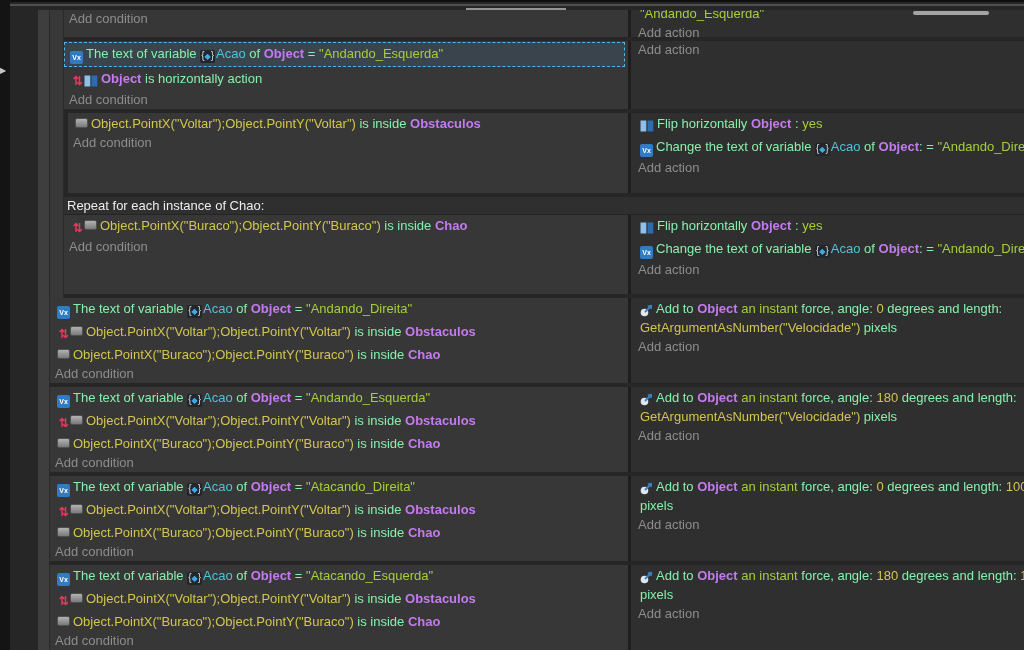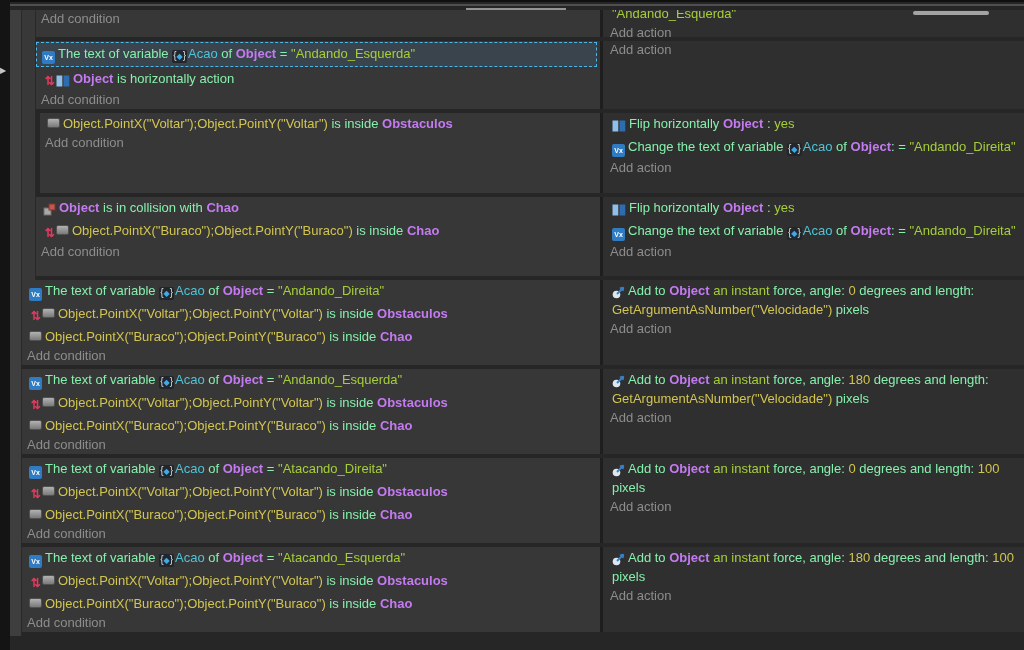--- a/index.html
+++ b/index.html
@@ -5,21 +5,21 @@
   html,body{margin:0;padding:0;background:#1b1b1b;}
   .screen{position:relative;width:1024px;height:650px;background:#262626;overflow:hidden;
           font-family:"Liberation Sans",sans-serif;font-size:13px;color:#e4e4e4;}
   .leftbar{position:absolute;left:0;top:0;width:10px;height:650px;background:#141414;}
   .fold-arrow{position:absolute;left:0px;top:66px;font-size:8px;color:#c8c8c8;}
   .topscroll{position:absolute;left:0;top:0;width:1024px;height:10px;background:#262626;border-top:2px solid #0f0f0f;}
   .topscroll .track{position:absolute;left:0;top:2px;width:100%;height:2px;background:#4f4f4f;}
   .topscroll .thumb{position:absolute;left:466px;top:6px;width:100px;height:2px;background:#949494;}
   .right-thumb{position:absolute;left:913px;top:11px;width:76px;height:4px;border-radius:2px;background:#a4a4a4;z-index:5;}
   #events-root{position:absolute;left:10px;top:10px;width:1014px;}
-  .group{display:flex;align-items:stretch;}
+  .group{display:flex;align-items:stretch;padding-left:28px;}
   .g1{flex:0 0 12px;background:#3e3e3e;border-right:1px solid #292929;box-sizing:border-box;}
   .g2{flex:0 0 14px;background:#383838;border-right:1px solid #292929;box-sizing:border-box;}
   .group-body{flex:1;min-width:0;}
   .block{margin-bottom:4px;}
   .cols{display:flex;align-items:stretch;}
   .cond{background:#373737;min-width:0;}
   .divider{flex:0 0 3px;background:#1e1e1e;}
   .act{background:#2f2f2f;min-width:0;padding-left:2px;box-sizing:border-box;}
   .evt-header{height:17px;line-height:17px;background:#2f2f2f;border-bottom:1px solid #242424;
               padding-left:3px;color:#ececec;}
@@ -101,26 +101,23 @@
                 <div class="row"><span class="icn"><svg width="14" height="12">
                       <rect x="0.5" y="0.5" width="5.8" height="11" fill="#8fc0ea"></rect>
                       <rect x="7.5" y="0.5" width="5.8" height="11" fill="#2e6cb0"></rect>
                     </svg></span><span class="c-p">Flip horizontally </span><span class="c-o">Object</span><span class="c-p"> : </span><span class="c-s">yes</span></div>
                 <div class="row"><span class="icn icn-var">Vx</span><span class="c-p">Change the text of variable </span><span class="badge"><span class="brace">{</span><span class="gem">◆</span><span class="brace">}</span></span><span class="c-v">Acao</span><span class="c-p"> of </span><span class="c-o">Object</span><span class="c-p">: = </span><span class="c-s">"Andando_Direita"</span></div>
                 <div class="ph">Add action</div>
               </div>
             </div>
           </div>
           <div class="block">
+            <div class="evt-header">Repeat for each instance of Chao:</div>
             <div class="cols" style="min-height: 79px;">
               <div class="cond" style="flex: 0 0 564px;">
-                <div class="row"><span class="icn"><svg width="13" height="13">
-                      <rect x="1" y="5" width="7" height="7" fill="#a8a8a8" stroke="#6e6e6e"></rect>
-                      <rect x="6" y="1" width="6" height="6" fill="#c4574d" stroke="#7e352e"></rect>
-                    </svg></span><span class="c-o">Object</span><span class="c-p"> is in collision with </span><span class="c-o">Chao</span></div>
                 <div class="row"><span class="icn icn-invert">⇄</span><span class="icn icn-point"></span><span class="c-e">Object.PointX("Buraco");Object.PointY("Buraco")</span><span class="c-p"> is inside </span><span class="c-o">Chao</span></div>
                 <div class="ph">Add condition</div>
               </div>
               <div class="divider"></div>
               <div class="act" style="flex: 0 0 421px;">
                 <div class="row"><span class="icn"><svg width="14" height="12">
                       <rect x="0.5" y="0.5" width="5.8" height="11" fill="#8fc0ea"></rect>
                       <rect x="7.5" y="0.5" width="5.8" height="11" fill="#2e6cb0"></rect>
                     </svg></span><span class="c-p">Flip horizontally </span><span class="c-o">Object</span><span class="c-p"> : </span><span class="c-s">yes</span></div>
                 <div class="row"><span class="icn icn-var">Vx</span><span class="c-p">Change the text of variable </span><span class="badge"><span class="brace">{</span><span class="gem">◆</span><span class="brace">}</span></span><span class="c-v">Acao</span><span class="c-p"> of </span><span class="c-o">Object</span><span class="c-p">: = </span><span class="c-s">"Andando_Direita"</span></div>

